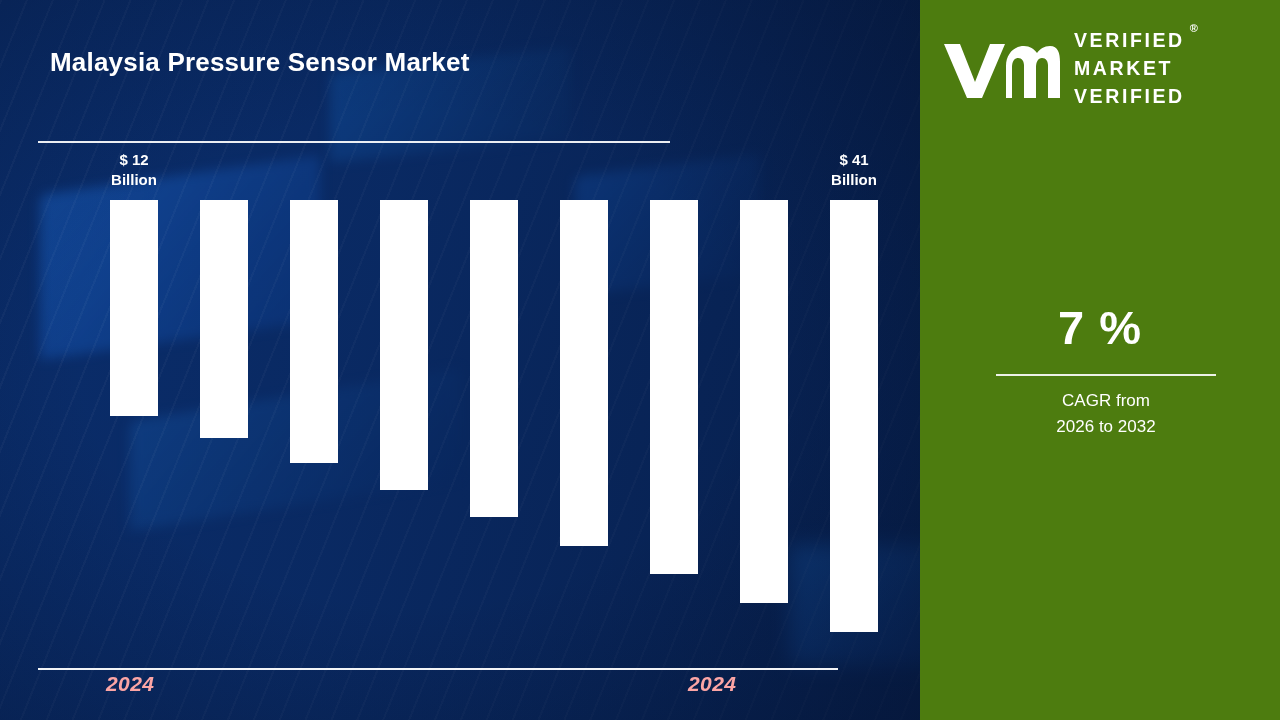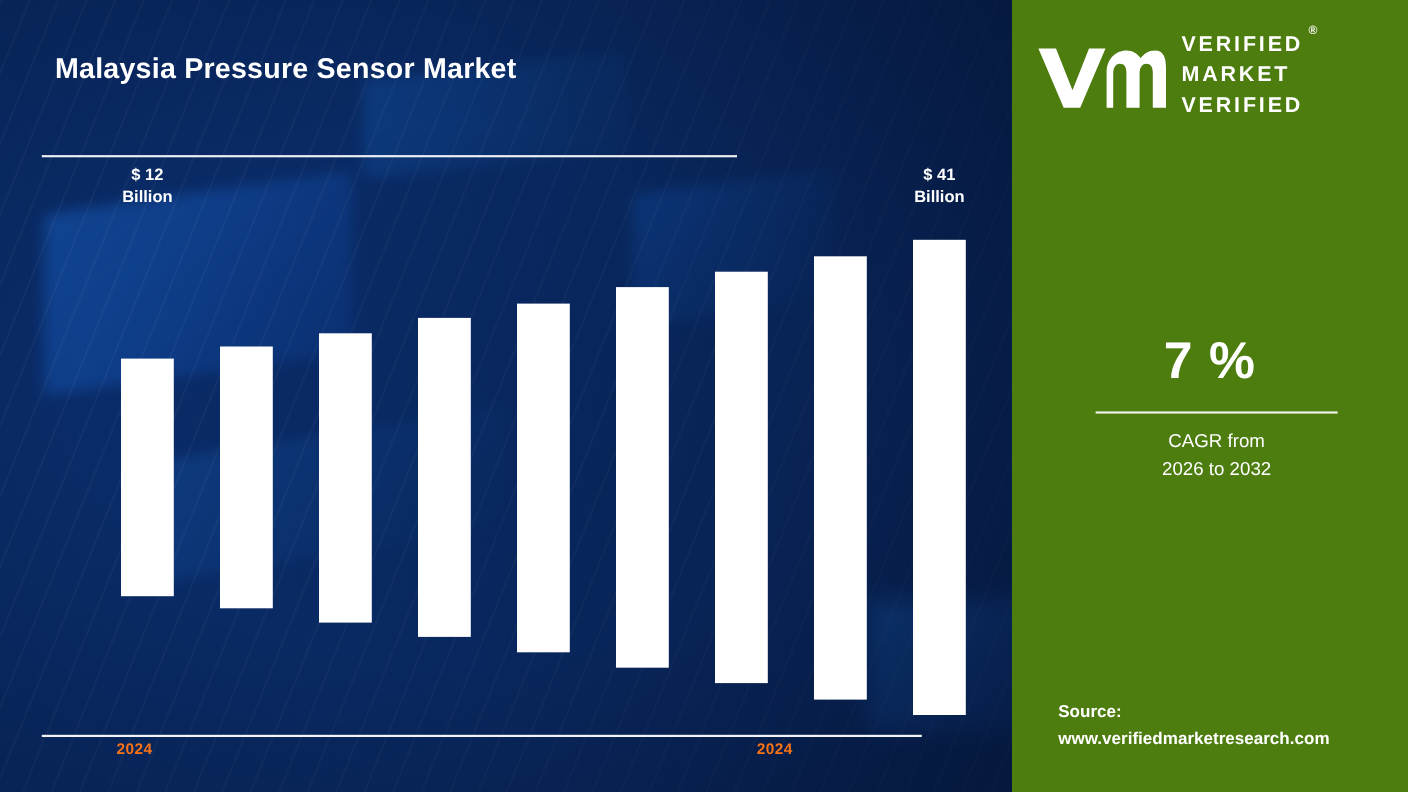--- a/index.html
+++ b/index.html
@@ -108,21 +108,21 @@
     align-items: flex-end;
     padding-left: 72px;
     box-sizing: border-box;
   }
   .bar-slot {
     position: relative;
     width: 48px;
     margin-right: 42px;
     display: flex;
     flex-direction: column;
-    justify-content: center;
+    justify-content: flex-start;
     align-items: center;
     height: 100%;
   }
   .bar {
     width: 48px;
     background: #ffffff;
   }
   .bar-label {
     position: absolute;
     bottom: 100%;
@@ -137,24 +137,25 @@
   }
   .x-labels {
     position: absolute;
     left: 0;
     top: 472px;
     width: 800px;
     height: 28px;
   }
   .x-tick {
     position: absolute;
-    color: #f97316;
-    font-size: 14px;
+    color: #fca5a5;
+    font-size: 21px;
     font-weight: bold;
     letter-spacing: 0.4px;
+    font-style: italic;
   }
   .x-tick.first { left: 68px; }
   .x-tick.last  { left: 650px; }
 
   
   .right-panel {
     position: absolute;
     right: 0; top: 0;
     width: 360px;
     height: 720px;
@@ -304,19 +305,15 @@
       </div>
     </div>
 
     <div class="cagr-value">7 %</div>
     <div class="cagr-rule"></div>
     <div class="cagr-caption">
       <div>CAGR from</div>
       <div>2026 to 2032</div>
     </div>
 
-    <div class="source-block">
-      <div>Source:</div>
-      <div>www.verifiedmarketresearch.com</div>
-    </div>
 
   </div>
 </div>
 
 </body></html>

